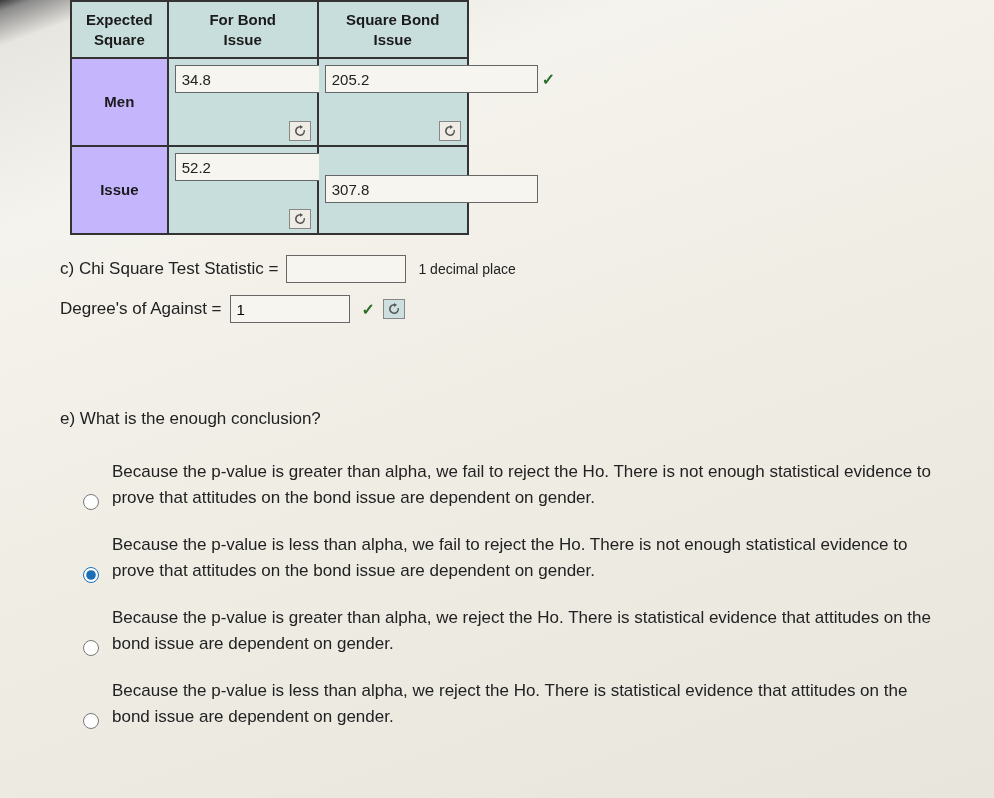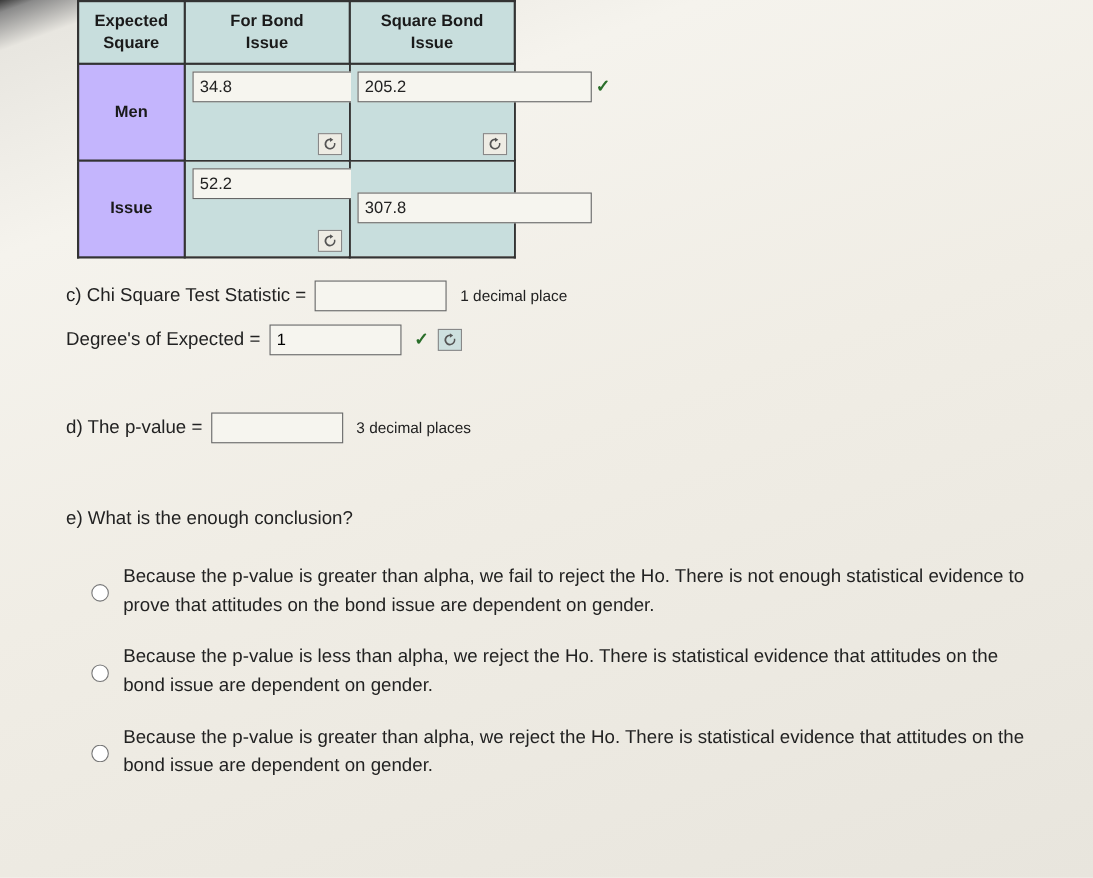--- a/index.html
+++ b/index.html
@@ -108,21 +108,21 @@
   .hint { font-size: 14px; color: #222; margin-left: 4px; }
   .section-gap { height: 28px; }
   .question-text {
     font-size: 17px;
     color: #222;
     margin: 18px 0 30px 0;
   }
   .options { margin: 0 0 0 18px; }
   .opt {
     display: flex;
-    align-items: center;
+    align-items: flex-end;
     gap: 10px;
     margin: 0 0 22px 0;
     font-size: 17px;
     color: #222;
     line-height: 1.5;
   }
   .opt input[type="radio"] {
     margin-top: 4px;
     width: 16px;
     height: 16px;
@@ -211,50 +211,49 @@
   </tbody>
     </table>
 
   <div class="line">
     <span>c) Chi Square Test Statistic =</span>
     <input class="inline-input" value="" style="">
     <span class="hint">1 decimal place</span>
   </div>
 
   <div class="line">
-    <span>Degree's of Expected =</span>
+    <span>Degree's of Against =</span>
     <input class="inline-input small" value="1" style="">
     <span class="check">✓</span>
     <span class="retry-inline">
       <svg width="12" height="12" viewBox="0 0 12 12">
           <path d="M6 1a5 5 0 1 0 4.9 4H9.5A3.5 3.5 0 1 1 6 2.5V4l3-2-3-2v1z" fill="#555"></path>
         </svg>
     </span>
   </div>
 
   <div class="section-gap"></div>
 
-  <div class="line">
-    <span>d) The p-value =</span>
-    <input class="inline-input" value="" style="">
-    <span class="hint">3 decimal places</span>
-  </div>
 
   <div class="section-gap"></div>
 
   <div class="question-text">e) What is the enough conclusion?</div>
 
   <div class="options">
     <label class="opt">
       <input type="radio" name="concl" style="">
       <span class="txt">Because the p-value is greater than alpha, we fail to reject the Ho. There is not enough statistical evidence to prove that attitudes on the bond issue are dependent on gender.</span>
     </label>
     <label class="opt">
+      <input type="radio" name="concl" checked="" style="">
+      <span class="txt">Because the p-value is less than alpha, we fail to reject the Ho. There is not enough statistical evidence to prove that attitudes on the bond issue are dependent on gender.</span>
+    </label>
+    <label class="opt">
+      <input type="radio" name="concl" style="">
+      <span class="txt">Because the p-value is greater than alpha, we reject the Ho. There is statistical evidence that attitudes on the bond issue are dependent on gender.</span>
+    </label>
+    <label class="opt">
       <input type="radio" name="concl" style="">
       <span class="txt">Because the p-value is less than alpha, we reject the Ho. There is statistical evidence that attitudes on the bond issue are dependent on gender.</span>
     </label>
-    <label class="opt">
-      <input type="radio" name="concl" style="">
-      <span class="txt">Because the p-value is greater than alpha, we reject the Ho. There is statistical evidence that attitudes on the bond issue are dependent on gender.</span>
-    </label>
   </div>
 
 </div>
 
 </body></html>

